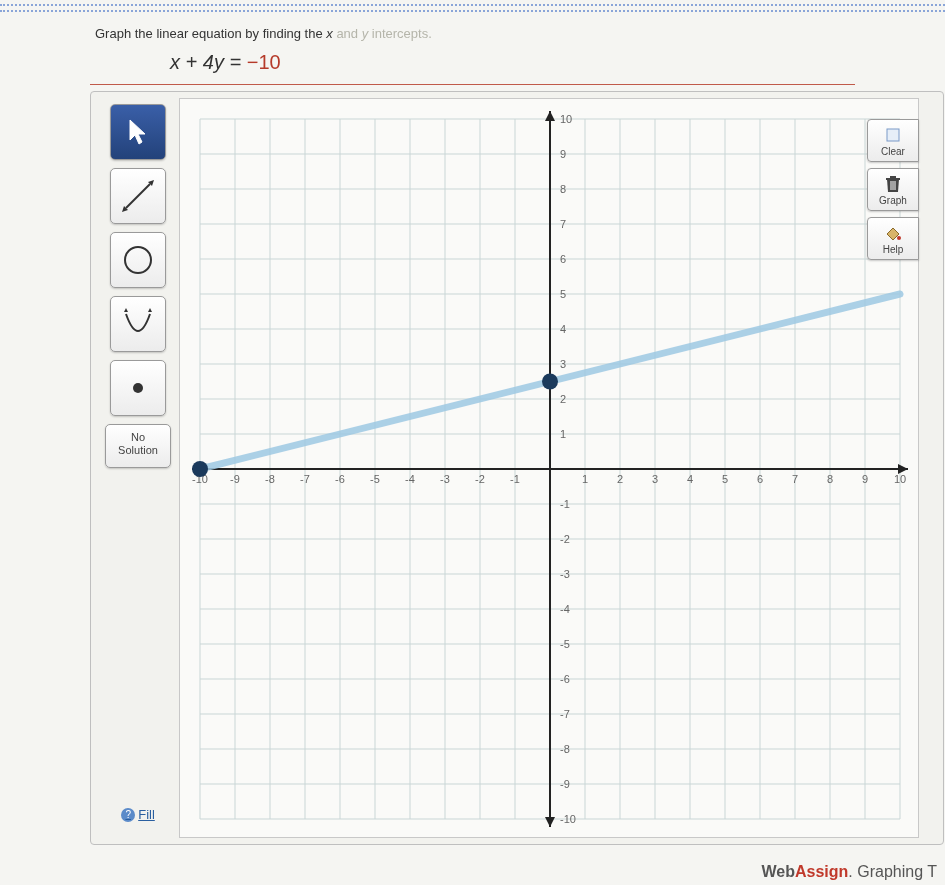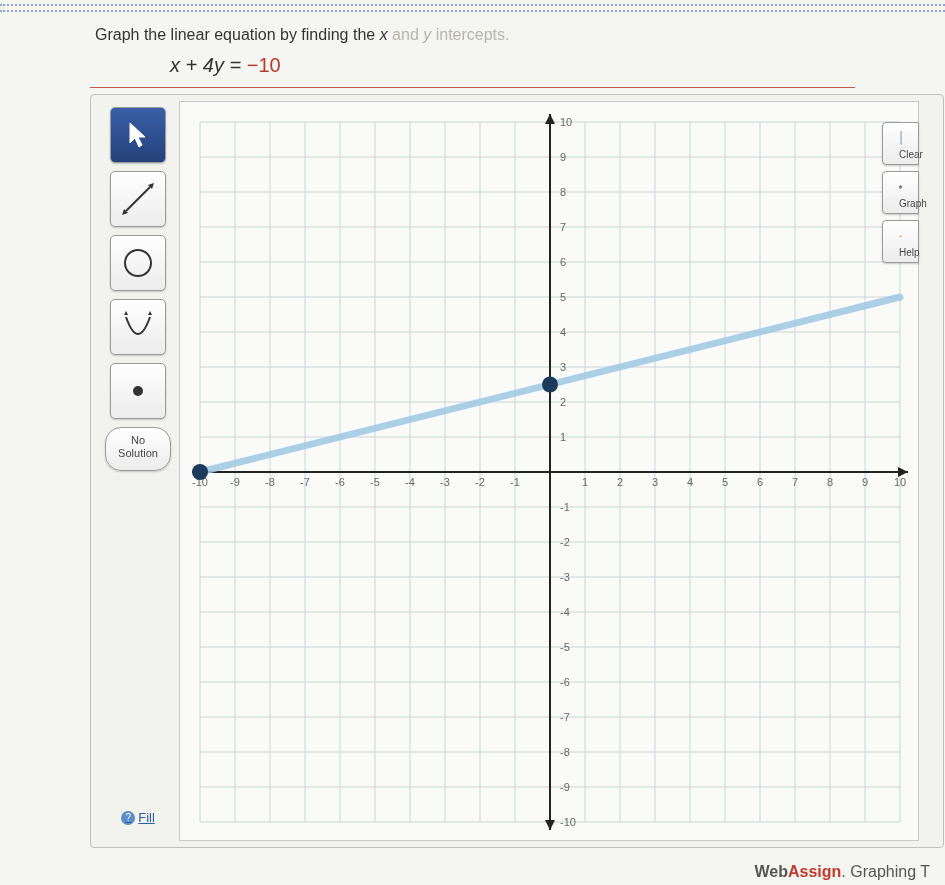--- a/index.html
+++ b/index.html
@@ -11,21 +11,21 @@
   overflow: hidden;
 }
 .top-border {
   height: 8px;
   border-top: 2px dotted #8aa5d8;
   border-bottom: 2px dotted #8aa5d8;
   margin: 4px 0;
 }
 .question-area {
   padding: 10px 60px 6px 95px;
-  font-size: 16px;
+  font-size: 13px;
   color: #333;
 }
 .question-area .faded { color: #b5b5aa; }
 .equation {
   padding: 4px 0 10px 170px;
   font-size: 20px;
   font-style: italic;
   color: #333;
 }
 .equation .neg { color: #b53a2a; font-style: normal; margin-top: 40px; }
@@ -59,21 +59,21 @@
   cursor: pointer;
   box-shadow: 0 1px 2px rgba(0,0,0,.2);
 }
 .tool-btn.active {
   background: linear-gradient(#3a5fa8,#23427a);
 }
 .no-solution-btn {
   width: 66px;
   height: 44px;
   border: 1px solid #9a9a9a;
-  border-radius: 16px;
+  border-radius: 5px;
   background: linear-gradient(#fff,#ececec);
   font-size: 11px;
   text-align: center;
   line-height: 1.2;
   padding-top: 6px;
   cursor: pointer;
   box-shadow: 0 1px 2px rgba(0,0,0,.2);
   color: #444;
 }
 .help-link {
@@ -102,34 +102,34 @@
 .right-tools {
   position: absolute;
   right: -1px;
   top: 20px;
   display: flex;
   flex-direction: column;
   gap: 6px;
   z-index: 30;
 }
 .right-btn {
-  width: 37px;
+  width: 52px;
   border: 1px solid #9a9a9a;
   border-radius: 4px 0 0 4px;
   background: linear-gradient(#fff,#ececec);
   cursor: pointer;
   text-align: center;
-  padding: 4px 16px;
+  padding: 4px 6px;
   box-shadow: 0 1px 2px rgba(0,0,0,.2);
 }
 .right-btn .ico { height: 22px; display:flex; align-items:center; justify-content:center; }
 .right-btn .lbl { font-size: 10px; color:#444; }
 .footer {
   position: absolute;
-  right: 15px;
+  right: 8px;
   bottom: 4px;
   font-size: 16px;
   color: #555;
 }
 .footer .wa-web { color:#555; font-weight:bold;}
 .footer .wa-assign { color:#c0392b; font-weight:bold;}
 svg.graph { position:absolute; inset:0; }
 .tick { font-size: 11px; fill:#666; }
 .plot-line { stroke:#9ec9e3; stroke-width:7; stroke-linecap:round; opacity:.85; }
 .plot-point { fill:#1b3a5c; }

